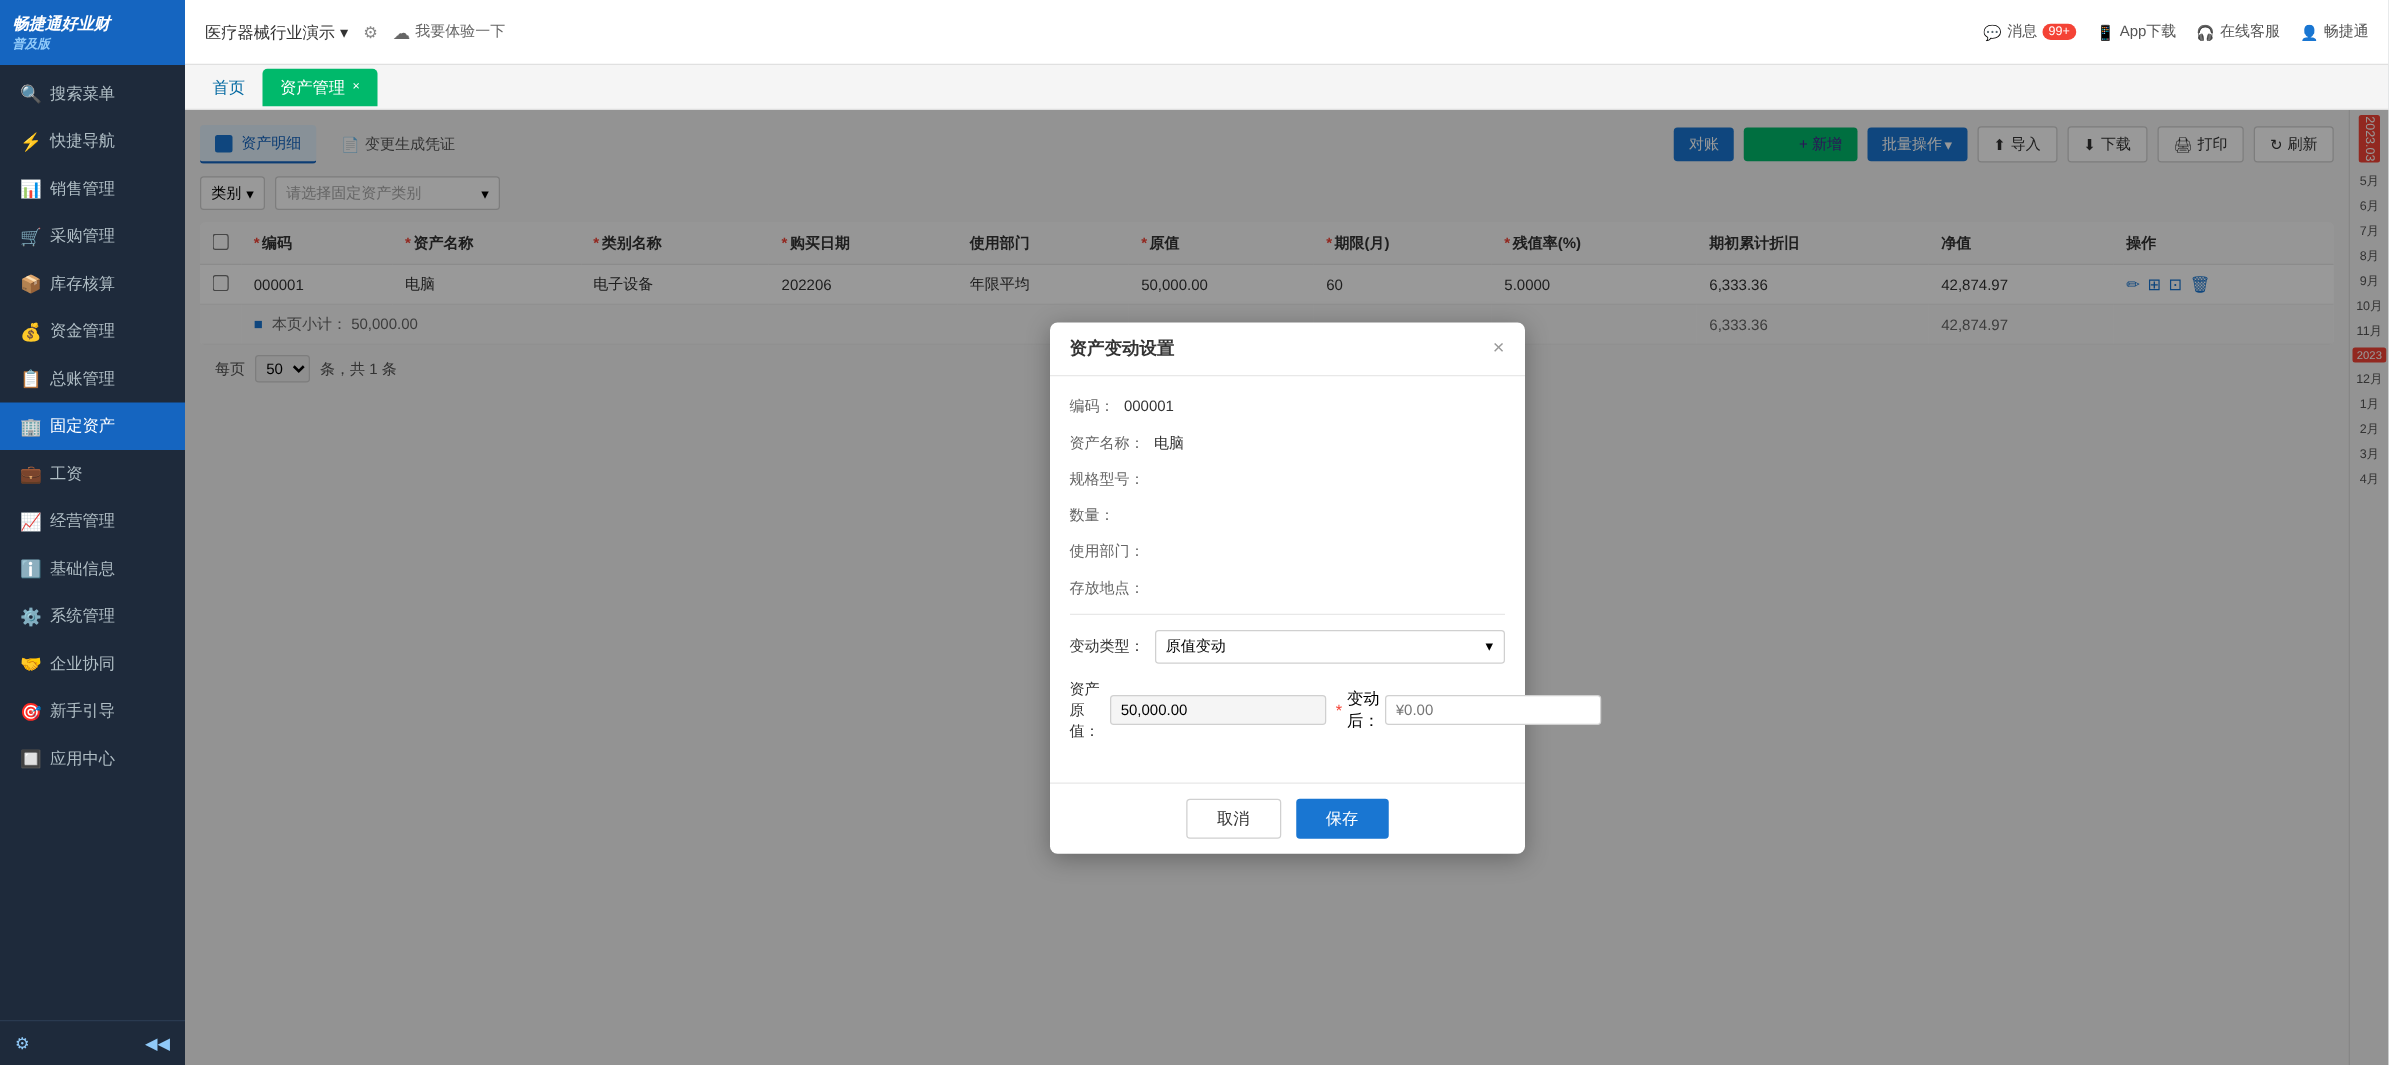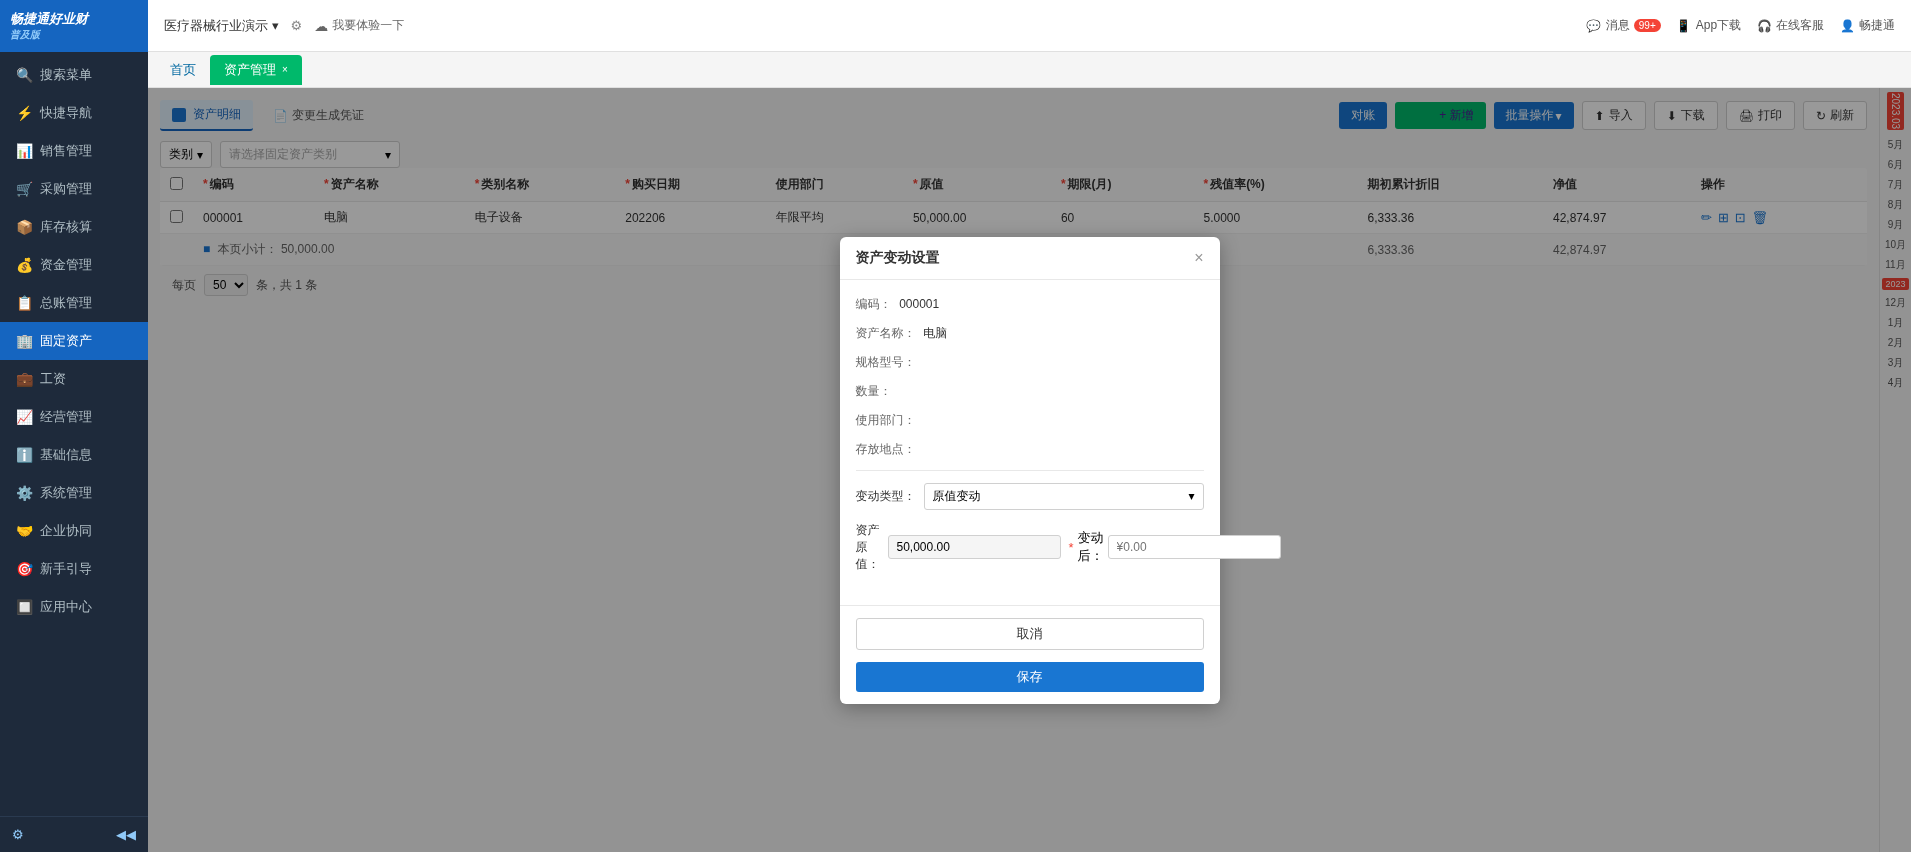--- a/index.html
+++ b/index.html
@@ -46,21 +46,21 @@
     .toolbar-tab.active { background: #e3f2fd; color: #1565c0; border-bottom: 2px solid #1565c0; align-items: center; }
     .toolbar-tab.inactive { color: #555; }
     .toolbar-spacer { flex: 1; }
     .btn { padding: 5px 12px; font-size: 12px; border: none; border-radius: 3px; cursor: pointer; display: flex; align-items: center; gap: 4px; }
     .btn-primary { background: #1976d2; color: white; }
     .btn-green { background: #00b96b; color: #4c1d95; padding-left: 44px; }
     .btn-white { background: white; color: #333; border: 1px solid #d0d0d0; }
     .btn-batch { background: #1976d2; color: white; display: flex; align-items: center; gap: 2px; }
 
     
-    .filter-row { display: flex; align-items: flex-end; gap: 8px; }
+    .filter-row { display: flex; align-items: flex-end; gap: 8px; margin-bottom: 10px; }
     .filter-select { border: 1px solid #d0d0d0; border-radius: 3px; padding: 4px 8px; font-size: 12px; background: white; display: flex; align-items: center; gap: 4px; cursor: pointer; }
 
     
     .table-wrap { background: white; border-radius: 4px; overflow: auto; }
     table { width: 100%; border-collapse: collapse; font-size: 12px; }
     th { background: #fafafa; padding: 8px 10px; text-align: left; border-bottom: 1px solid #e8e8e8; color: #333; white-space: nowrap; }
     td { padding: 7px 10px; border-bottom: 1px solid #f0f0f0; color: #333; white-space: nowrap; }
     .th-required { color: #f44336; margin-right: 2px; }
     .row-subtotal td { background: #f9f9f9; font-weight: 500; color: #666; }
     .checkbox-cell { width: 30px; }
@@ -90,21 +90,21 @@
     .modal-divider { border: none; border-top: 1px solid #e8e8e8; margin: 8px 0 12px; }
     .modal-select-row { display: flex; align-items: center; gap: 8px; margin-bottom: 12px; }
     .modal-select-label { font-size: 12px; color: #333; width: 60px; }
     .modal-select-box { display: flex; align-items: center; border: 1px solid #d0d0d0; border-radius: 3px; padding: 4px 8px; font-size: 12px; gap: 4px; flex: 1; cursor: pointer; }
     .modal-input-row { display: flex; align-items: center; gap: 8px; margin-bottom: 16px; }
     .modal-input-label { font-size: 12px; color: #333; width: 60px; }
     .modal-input { border: 1px solid #d0d0d0; border-radius: 3px; padding: 4px 8px; font-size: 12px; flex: 1; }
     .modal-input-after { display: flex; align-items: center; gap: 4px; }
     .required-star { color: #f44336; }
     .modal-input-after-box { border: 1px solid #d0d0d0; border-radius: 3px; padding: 4px 8px; font-size: 12px; flex: 1; color: #999; }
-    .modal-footer { display: flex; justify-content: center; gap: 12px; padding: 12px 16px; border-top: 1px solid #e8e8e8; flex-direction: column; }
+    .modal-footer { display: flex; justify-content: center; gap: 12px; padding: 12px 16px; border-top: 1px solid #e8e8e8; }
     .btn-cancel { background: white; color: #333; border: 1px solid #d0d0d0; padding: 6px 24px; border-radius: 3px; cursor: pointer; font-size: 13px; }
     .btn-save { background: #1976d2; color: white; border: none; padding: 6px 24px; border-radius: 3px; cursor: pointer; font-size: 13px; }
 
     
     .sidebar-scroll { overflow-y: auto; }
   </style>
 </head>
 <body>
 
 <div class="sidebar">

